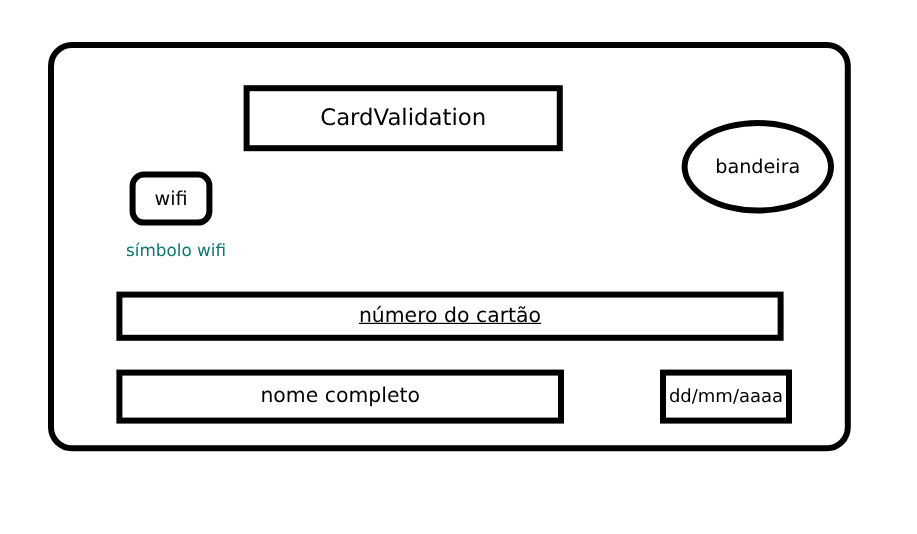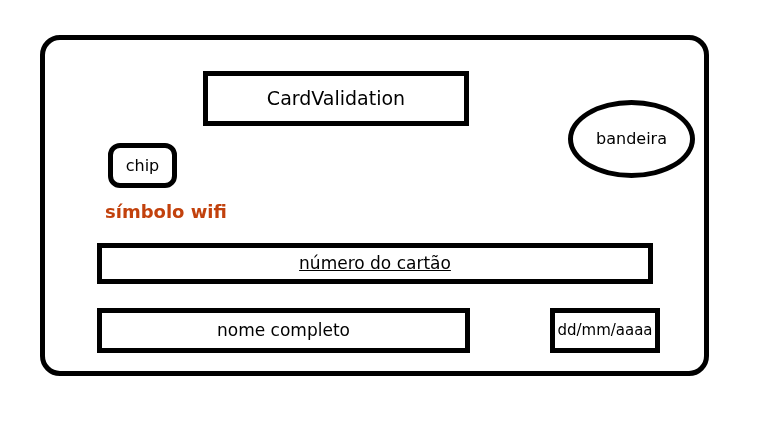--- a/index.html
+++ b/index.html
@@ -75,24 +75,23 @@
     border-radius: 12px;
     border-width: 5px;
   }
   #chip-box .wf-label { font-size: 16px; }
 
   
   #wifi-symbol-label {
     position: absolute;
     left: 100px;
     top: 196px;
-    font-size: 18px;
-    color: #c2410c;
+    font-size: 14px;
+    color: #0f766e;
     white-space: nowrap;
-    font-weight: bold;
   }
 
   
   #card-number-box {
     left: 92px;
     top: 238px;
     width: 556px;
     height: 41px;
   }
   #card-number-box .wf-label { font-size: 17px; text-decoration: underline; }
@@ -124,21 +123,21 @@
 
     <div class="wf-box" id="card-validation-box" style="left:158px; top:31px;">
       <span class="wf-label">CardValidation</span>
     </div>
 
     <div class="wf-box" id="bandeira-ellipse" style="left:523px; top:60px;">
       <span class="wf-label">bandeira</span>
     </div>
 
     <div class="wf-box" id="chip-box" style="left:63px; top:103px;">
-      <span class="wf-label">chip</span>
+      <span class="wf-label">wifi</span>
     </div>
 
     <div id="wifi-symbol-label" style="left:60px; top:161px;">símbolo wifi</div>
 
     <div class="wf-box" id="card-number-box" style="left:52px; top:203px;">
       <span class="wf-label">número do cartão</span>
     </div>
 
     <div class="wf-box" id="cardholder-name-box" style="left:52px; top:268px;">
       <span class="wf-label">nome completo</span>

